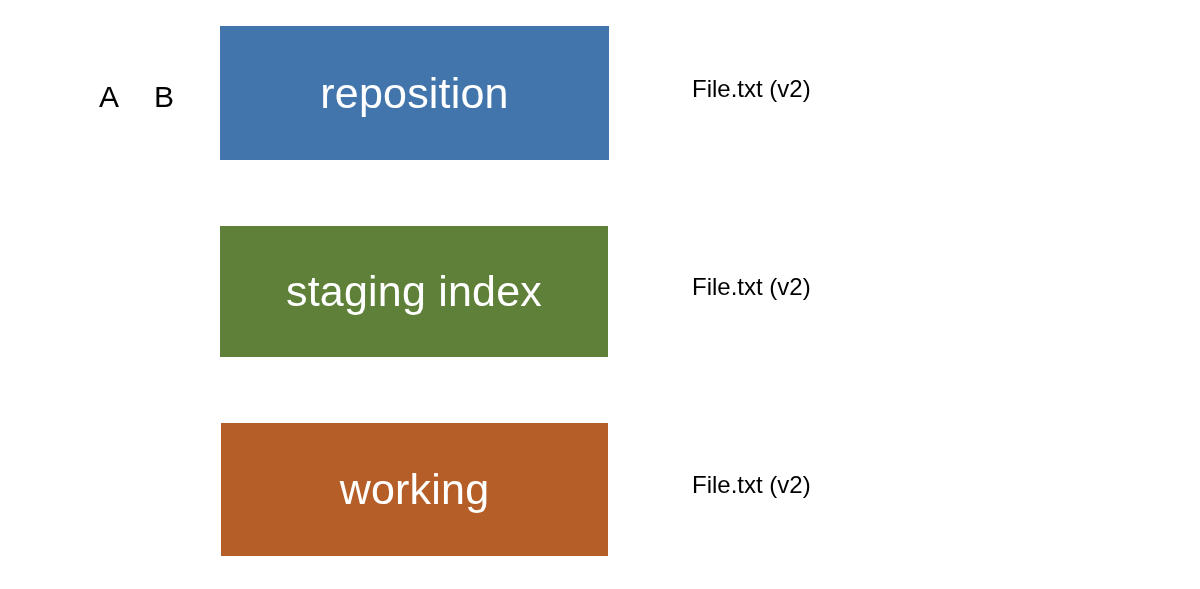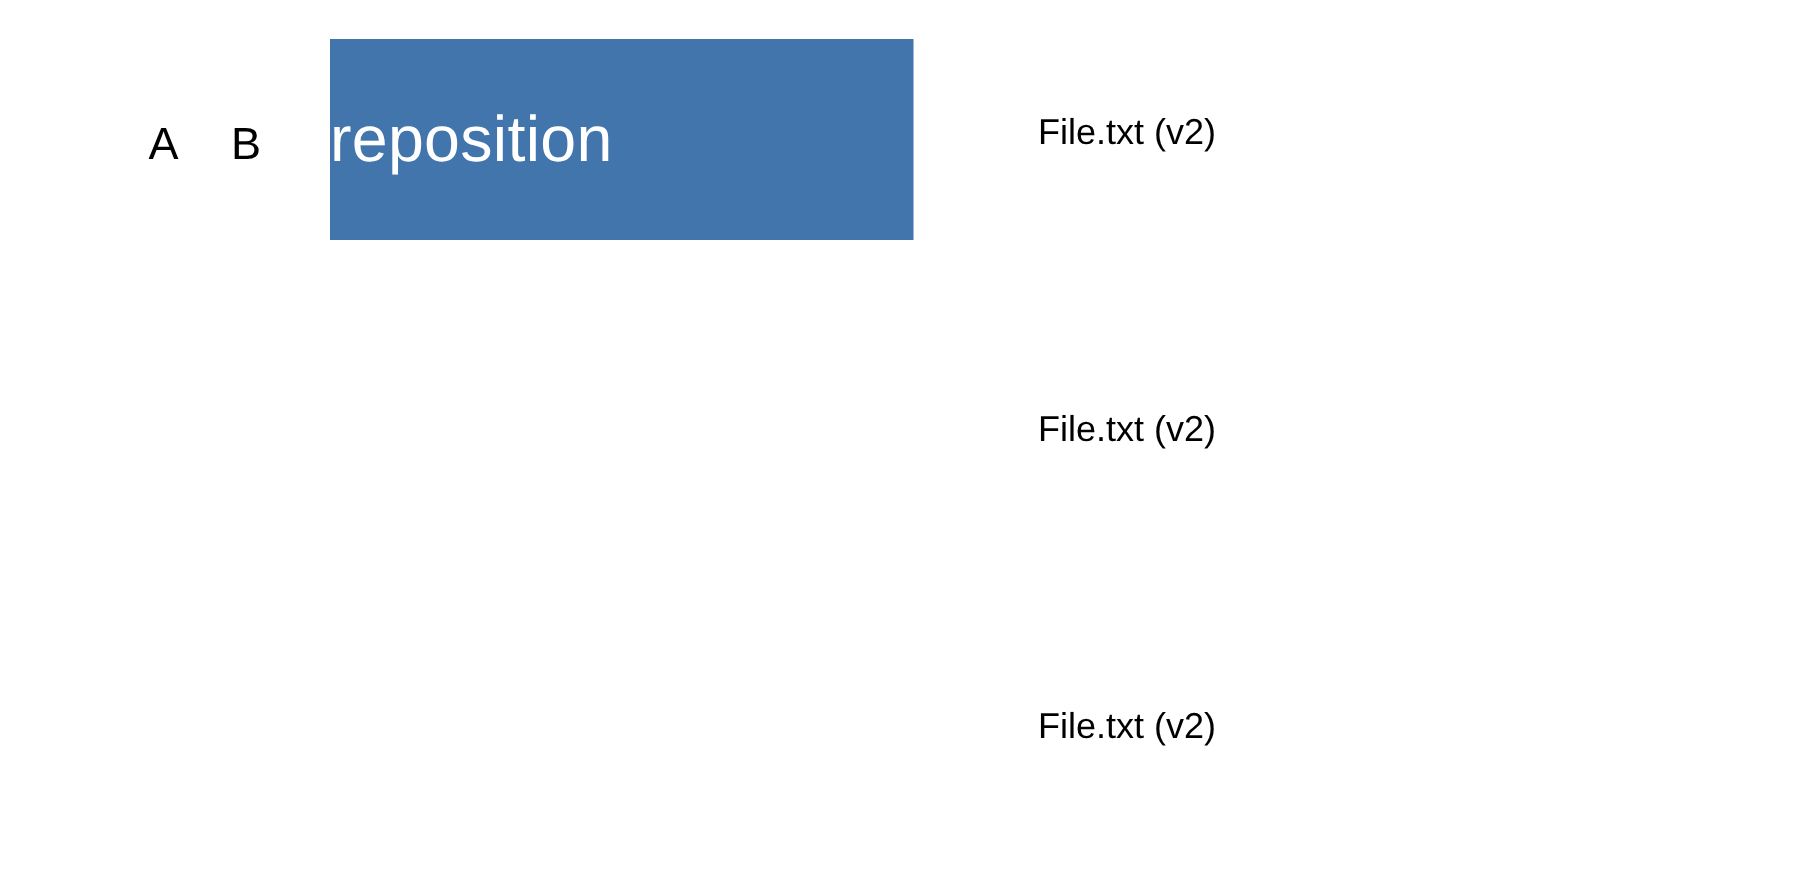--- a/index.html
+++ b/index.html
@@ -32,20 +32,21 @@
     white-space: nowrap;
   }
   #marker-a { left: 99px;  top: 82px; }
   #marker-b { left: 154px; top: 82px; }
 
   
   .area-box {
     position: absolute;
     display: flex;
     align-items: center;
+    justify-content: center;
     box-sizing: border-box;
   }
   .area-box-label {
     color: #ffffff;
     font-size: 43px;
     line-height: 1;
     font-weight: 400;
     letter-spacing: 0.2px;
     white-space: nowrap;
     text-align: center;
@@ -86,19 +87,25 @@
 
 <div id="canvas">
 
   <div class="marker-letter" id="marker-a">A</div>
   <div class="marker-letter" id="marker-b">B</div>
 
   <div class="area-box" id="box-repository">
     <span class="area-box-label">reposition</span>
   </div>
 
+  <div class="area-box" id="box-staging">
+    <span class="area-box-label">staging index</span>
+  </div>
 
+  <div class="area-box" id="box-working">
+    <span class="area-box-label">working</span>
+  </div>
 
   <div class="file-label" id="file-label-0">File.txt (v2)</div>
   <div class="file-label" id="file-label-1">File.txt (v2)</div>
   <div class="file-label" id="file-label-2">File.txt (v2)</div>
 
 </div>
 
 </body></html>

